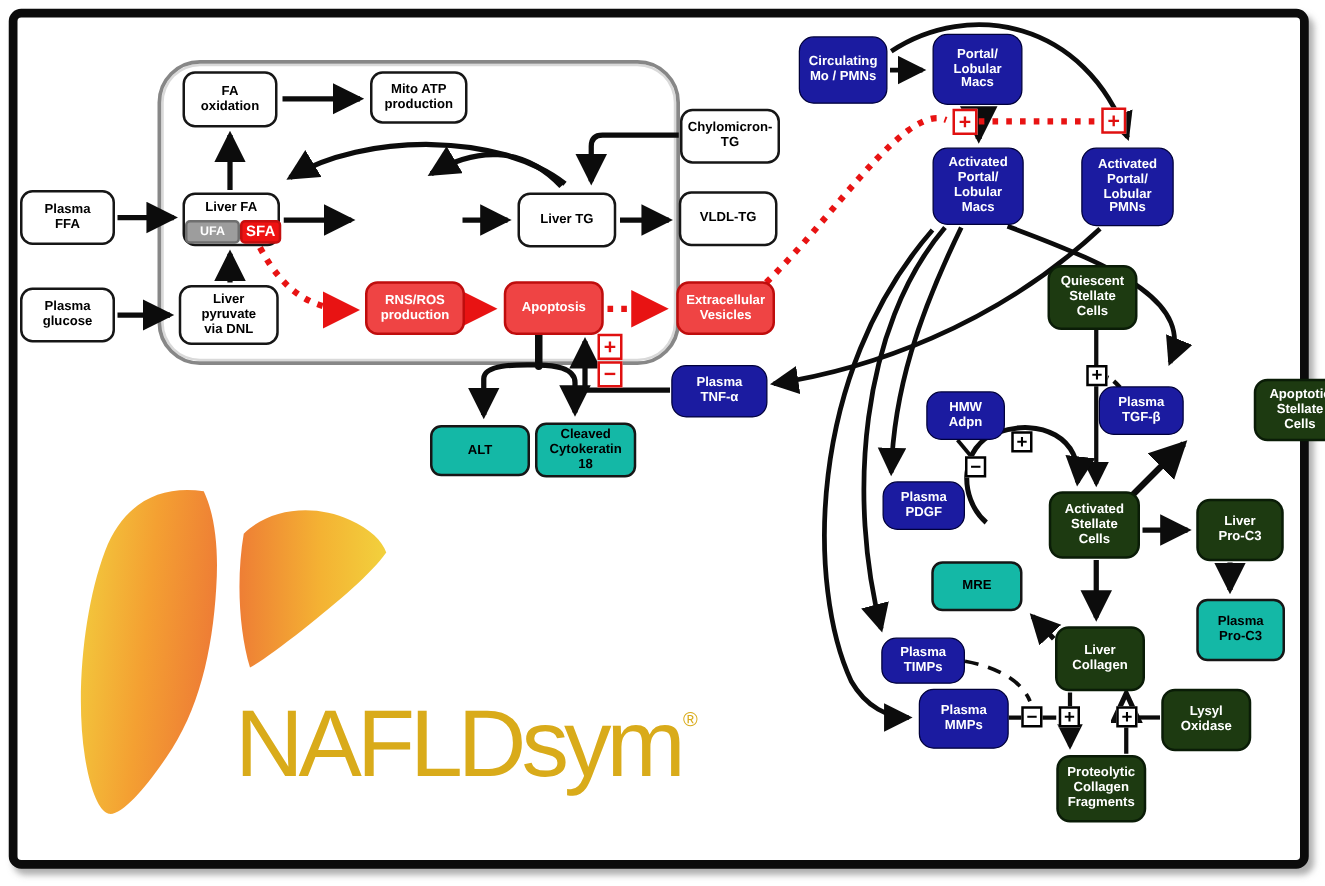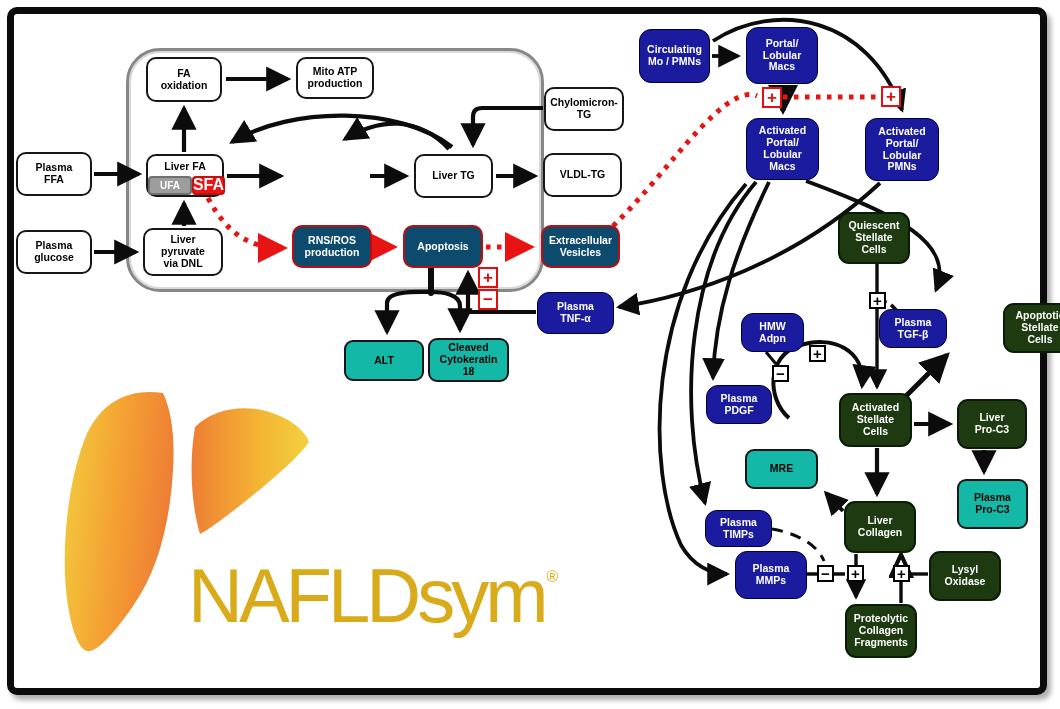--- a/index.html
+++ b/index.html
@@ -5,27 +5,27 @@
   html,body{margin:0;padding:0;background:#ffffff;font-family:"Liberation Sans",sans-serif;}
   #canvas{position:relative;width:1060px;height:709px;background:#ffffff;overflow:hidden;}
   .frame{position:absolute;left:7px;top:7px;width:1026px;height:674px;border:7px solid #0b0b0b;
          border-radius:10px;box-shadow:4px 5px 5px rgba(110,110,110,.55);z-index:0;background:#fff;}
   .metabox{position:absolute;left:126px;top:48px;width:412px;height:238px;border:3px solid #878787;
            border-radius:34px;box-shadow:inset 0 0 0 2px #d9d9d9;z-index:0;}
   svg.layer{position:absolute;left:0;top:0;z-index:1;}
   .node{position:absolute;box-sizing:border-box;display:flex;align-items:center;justify-content:center;
         text-align:center;font-weight:700;font-size:10.5px;line-height:1.14;white-space:pre-line;z-index:2;}
   .white{background:#fff;border:2px solid #161616;color:#000;border-radius:10px;}
-  .red{background:#0c4a6e;border:2px solid #bf0d0d;color:#fff;border-radius:10px;}
+  .red{background:#ef4444;border:2px solid #bf0d0d;color:#fff;border-radius:10px;}
   .blue{background:#1b1ba0;border:1.5px solid #00003a;color:#fff;border-radius:12px;}
   .green{background:#1d3a11;border:2px solid #0a1c07;color:#fff;border-radius:11px;}
   .cream{background:#14b8a6;border:2px solid #161616;color:#000;border-radius:9px;}
   .toplabel{align-items:flex-start;padding-top:5px;}
   .ufa{background:#9d9d9d;border:2px solid #6f6f6f;color:#fff;border-radius:4px;font-size:10px;z-index:3;}
-  .sfa{background:#ee1212;border:2px solid #c40f0f;color:#fff;border-radius:4px;font-size:16px;z-index:3;}
+  .sfa{background:#ee1212;border:2px solid #c40f0f;color:#fff;border-radius:4px;font-size:12px;z-index:3;}
   .sign{position:absolute;box-sizing:border-box;display:flex;align-items:center;justify-content:center;
         font-weight:700;background:#fff;z-index:4;line-height:1;}
   .wsign{width:17px;height:17px;border:2.5px solid #000;color:#000;font-size:15px;}
   .rsign{width:20px;height:21px;border:2.5px solid #e01010;color:#e01010;font-size:17px;}
   .brand{position:absolute;left:188px;top:552px;font-size:76px;font-weight:400;letter-spacing:-4px;
          color:#d9ab1a;z-index:2;white-space:nowrap;}
   .brand sup{font-size:16px;letter-spacing:0;vertical-align:40px;margin-left:2px;}
 </style>
 </head>
 <body>

